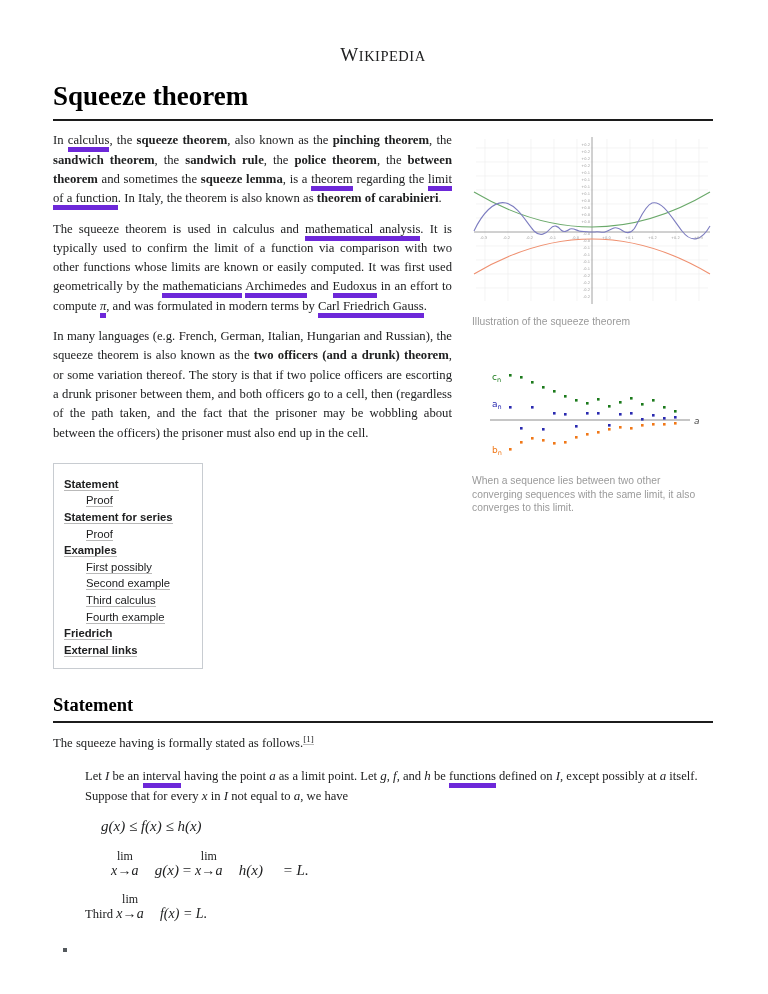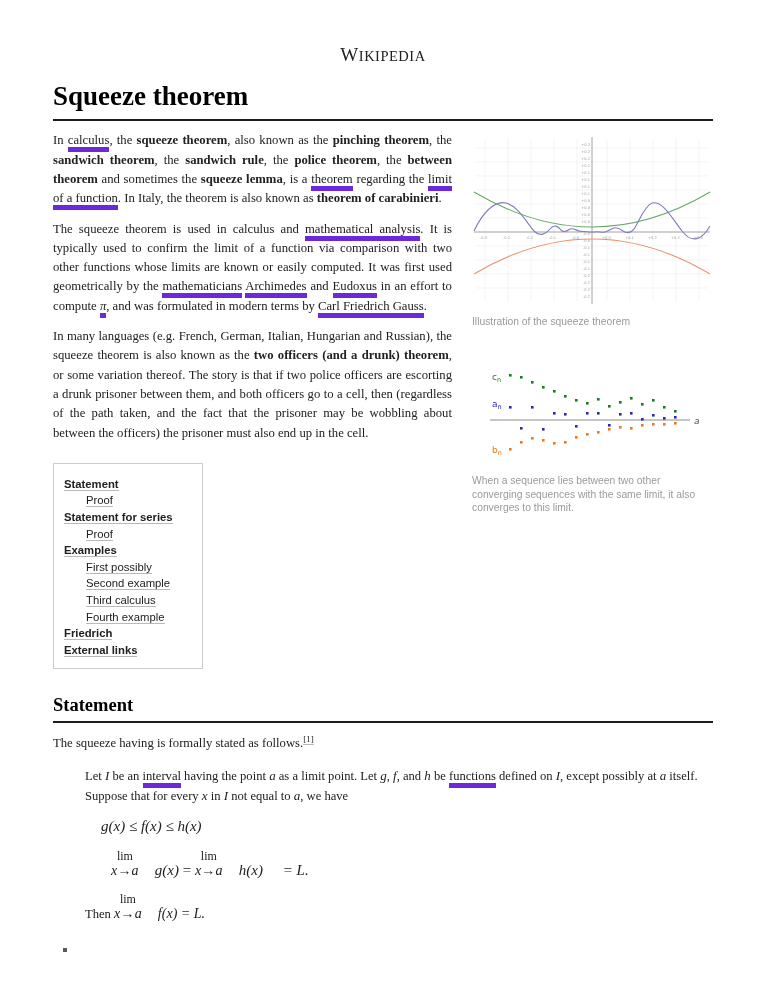--- a/index.html
+++ b/index.html
@@ -401,21 +401,21 @@
       <p id="thm-line1"><span>Let </span><span class="mi">I</span><span> be an </span><a class="wlink" href="#">interval</a><span> having the point </span><span class="mi">a</span><span> as a limit point. Let </span><span class="mi">g</span><span>, </span><span class="mi">f</span><span>, and </span><span class="mi">h</span><span> be </span><a class="wlink" href="#">functions</a><span> defined on </span><span class="mi">I</span><span>, except possibly at </span><span class="mi">a</span><span> itself. Suppose that for every </span><span class="mi">x</span><span> in </span><span class="mi">I</span><span> not equal to </span><span class="mi">a</span><span>, we have</span></p>
 
       <div class="eq eq-italic">g(x) ≤ f(x) ≤ h(x)</div>
 
 
       <div class="eq">
         <span class="limstack"><span class="lim">lim</span><span class="sub">x→a</span></span><span class="eq-italic">g(x)</span>&nbsp;<span>=</span>&nbsp;<span class="limstack"><span class="lim">lim</span><span class="sub">x→a</span></span><span class="eq-italic">h(x)</span>&nbsp;<span class="eq-italic">= L.</span>
       </div>
 
       <p style="margin-top:12px;">
-        <span>Then </span><span class="limstack" style="font-size:14px;"><span class="lim">lim</span><span class="sub">x→a</span></span><span class="eq-italic" style="font-size:14px;text-align:right;">f(x) = L.</span>
+        <span>Third </span><span class="limstack" style="font-size:14px;"><span class="lim">lim</span><span class="sub">x→a</span></span><span class="eq-italic" style="font-size:14px;text-align:right;">f(x) = L.</span>
       </p>
     </div>
 
     <ul class="notes" id="notes-list">
         <li></li>
       </ul>
   </div>
 
 </div>
 

